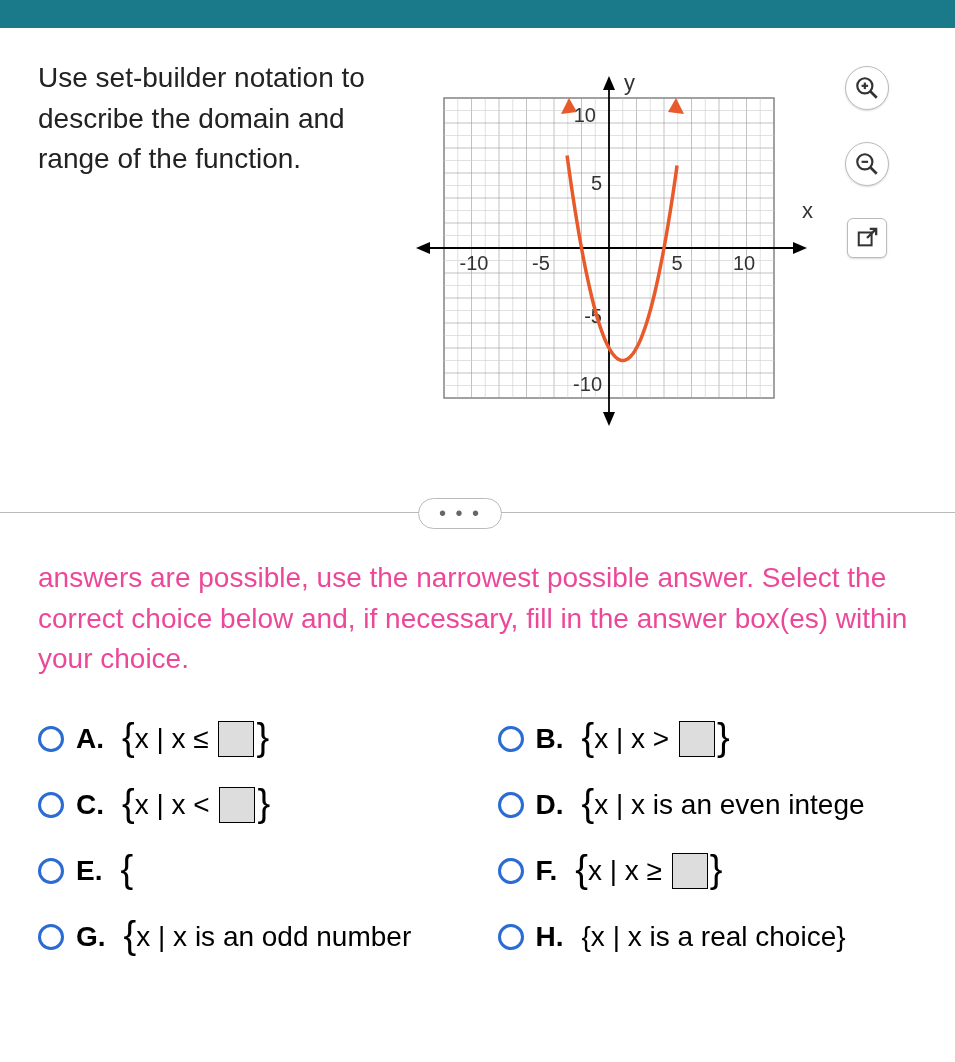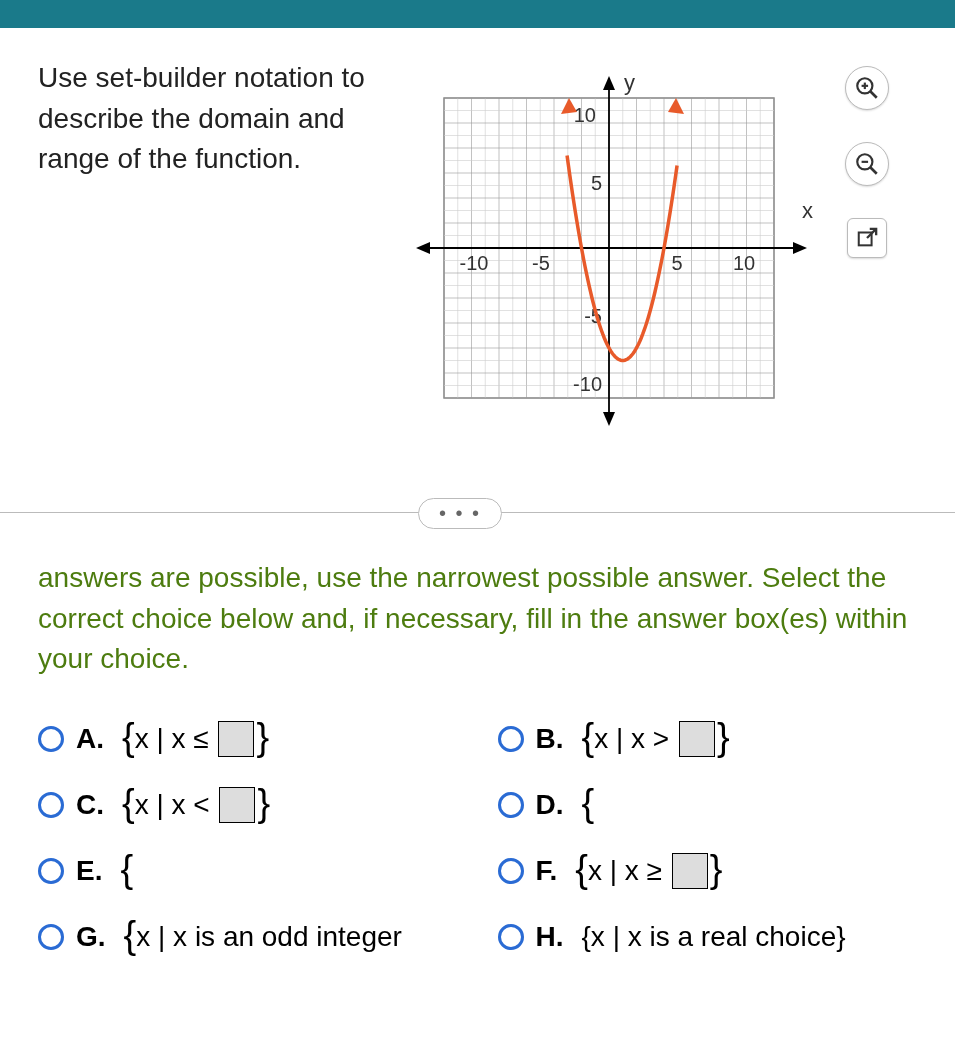--- a/index.html
+++ b/index.html
@@ -74,21 +74,21 @@
     border: 1px solid #bbb;
     border-radius: 16px;
     padding: 3px 20px;
     font-size: 20px;
     color: #666;
     letter-spacing: 2px;
     cursor: pointer;
   }
   .instructions {
     font-size: 28px;
-    color: #4d7c0f;
+    color: #ec4899;
     line-height: 1.45;
     margin-bottom: 40px;
     padding-right: 30px;
   }
   .choices {
     display: grid;
     grid-template-columns: 1fr 1fr;
     row-gap: 28px;
     column-gap: 10px;
     font-size: 28px;
@@ -269,40 +269,41 @@
     <div class="choice">
       <div class="radio"></div>
       <span class="letter">C.</span>
       <span class="setbox choice-text"><span class="brace">{</span><span>x | x &lt;</span>&nbsp;<span class="fillbox"></span><span class="brace">}</span></span>
     </div>
     <div class="choice">
       <div class="radio"></div>
       <span class="letter">D.</span>
       <span class="setbox choice-text">
           <span class="brace">{</span>
+          <span>x | x is an even intege</span>
         </span>
     </div>
     <div class="choice">
       <div class="radio"></div>
       <span class="letter">E.</span>
       <span class="setbox choice-text">
           <span class="brace">{</span>
         </span>
     </div>
     <div class="choice">
       <div class="radio"></div>
       <span class="letter">F.</span>
       <span class="setbox choice-text"><span class="brace">{</span><span>x | x ≥</span>&nbsp;<span class="fillbox"></span><span class="brace">}</span></span>
     </div>
     <div class="choice">
       <div class="radio"></div>
       <span class="letter">G.</span>
       <span class="setbox choice-text">
           <span class="brace">{</span>
-          <span>x | x is an odd integer</span>
+          <span>x | x is an odd number</span>
         </span>
     </div>
     <div class="choice">
       <div class="radio"></div>
       <span class="letter">H.</span>
       <span class="choice-text">{x | x is a real choice}</span>
     </div>
   </div>
 
 </div>

